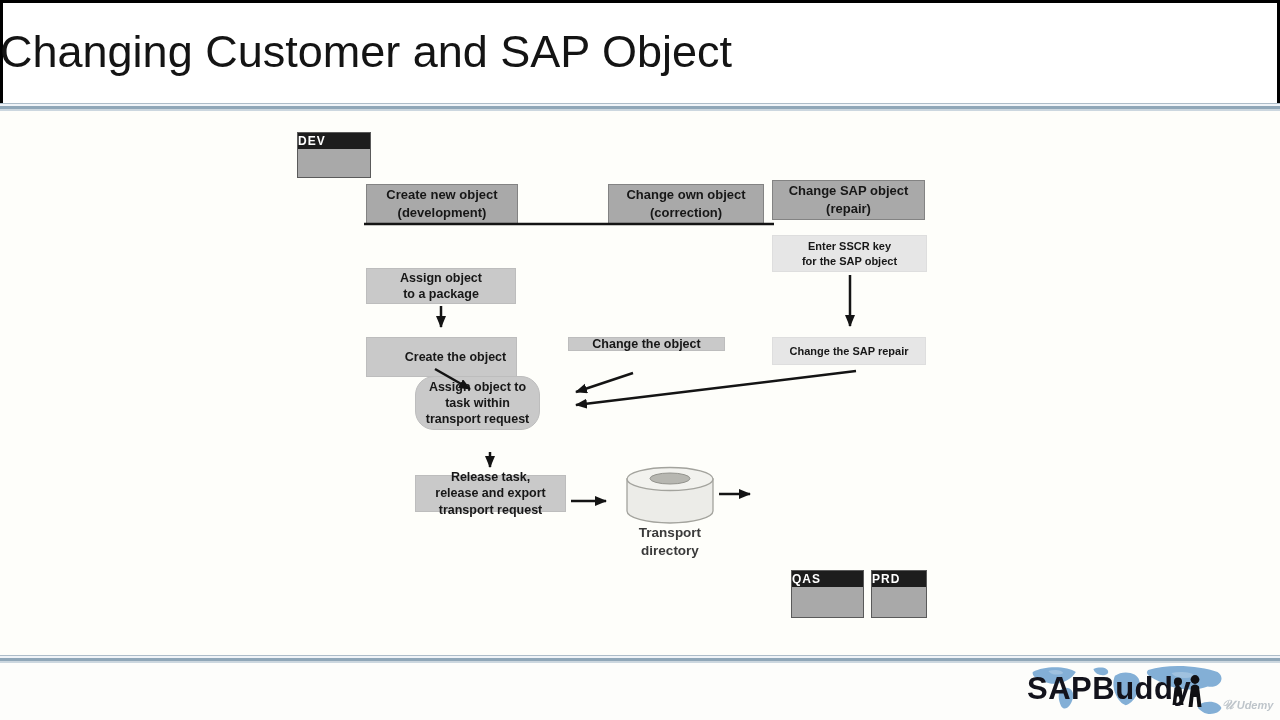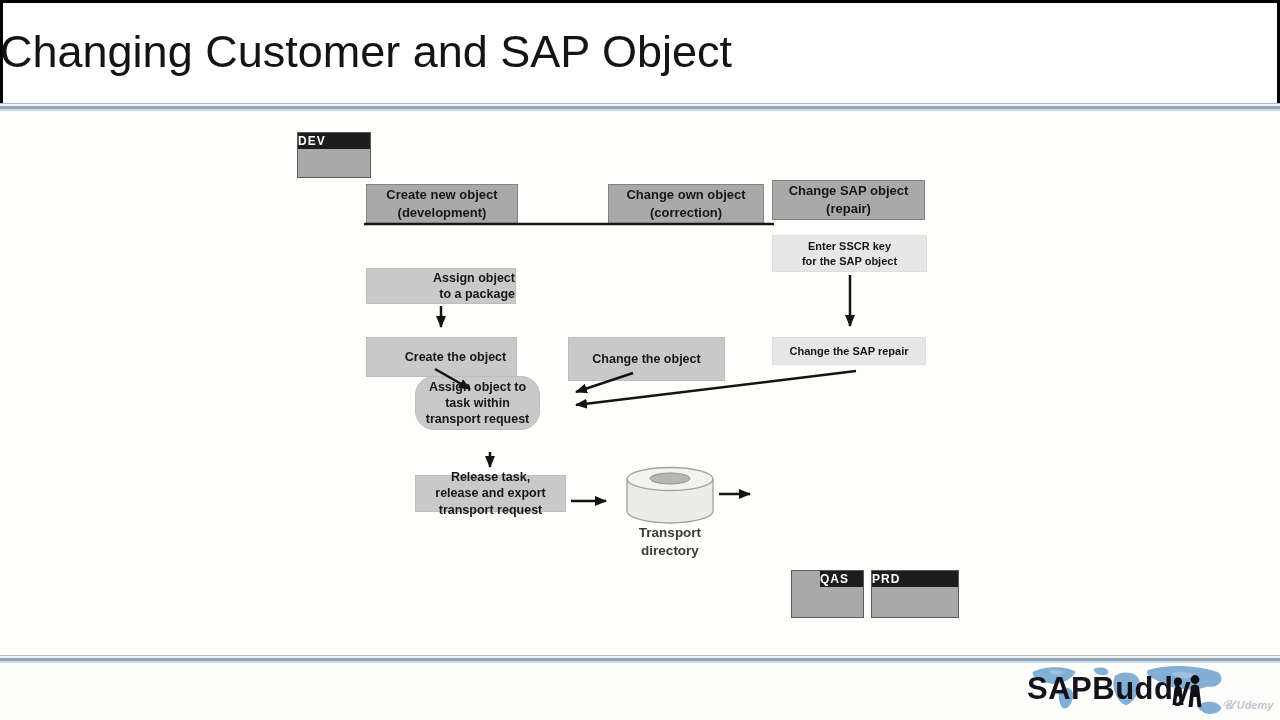--- a/index.html
+++ b/index.html
@@ -72,29 +72,29 @@
   <div class="box box-dark" style="left:772px;top:180px;width:153px;height:40px;">
     <span>Change SAP object</span>
     <span>(repair)</span>
   </div>
 
   <div class="box box-light" style="left:772px;top:235px;width:155px;height:37px;">
     <span>Enter SSCR key</span>
     <span>for the SAP object</span>
   </div>
 
-  <div class="box box-mid" style="left:366px;top:268px;width:150px;height:36px;align-items:flex-end;">
+  <div class="box box-mid" style="left:366px;top:268px;width:150px;height:36px;">
     <span>Assign object</span>
     <span>to a package</span>
   </div>
 
   <div class="box box-mid" style="left:366px;top:337px;width:151px;height:40px;padding-left:28px;">
     <span>Create the object</span>
   </div>
-  <div class="box box-mid" style="left:568px;top:337px;width:157px;height:44px;">
+  <div class="box box-mid" style="left:568px;top:337px;width:157px;height:14px;">
     <span>Change the object</span>
   </div>
   <div class="box box-light" style="left:772px;top:337px;width:154px;height:28px;">
     <span>Change the SAP repair</span>
   </div>
 
   <div class="box box-mid" style="left:415px;top:376px;width:125px;height:54px;border-radius:19px;">
     <span>Assign object to</span>
     <span>task within</span>
     <span>transport request</span>
@@ -112,24 +112,24 @@
       <ellipse cx="45" cy="13" rx="43" ry="11.5" fill="#f2f2ee" stroke="#a3a39d" stroke-width="1.3"></ellipse>
       <ellipse cx="45" cy="12.5" rx="20" ry="5.5" fill="#b7b7b1" stroke="#93938d" stroke-width="1"></ellipse>
     </svg>
     <div class="cylinder-label">
       <div>Transport</div>
       <div>directory</div>
     </div>
   </div>
 
 
-  <div class="sys" style="left:791px;top:570px;width:73px;height:48px;padding-left:28px;">
+  <div class="sys" style="left:791px;top:570px;width:73px;height:48px;">
     <div class="sys-header">QAS</div>
   </div>
-  <div class="sys" style="left:871px;top:570px;width:88px;height:48px;">
+  <div class="sys" style="left:871px;top:570px;width:56px;height:48px;">
     <div class="sys-header">PRD</div>
   </div>
 
   <svg class="arrows" viewBox="0 0 1280 720">
     <defs>
       <marker id="ah" markerUnits="userSpaceOnUse" markerWidth="14" markerHeight="11" refX="11" refY="5" orient="auto">
         <path d="M0,0 L12,5 L0,10 Z" fill="#141414"></path>
       </marker>
     </defs>
     <line x1="364" y1="224" x2="774" y2="224" stroke="#141414" stroke-width="2.5"></line>

